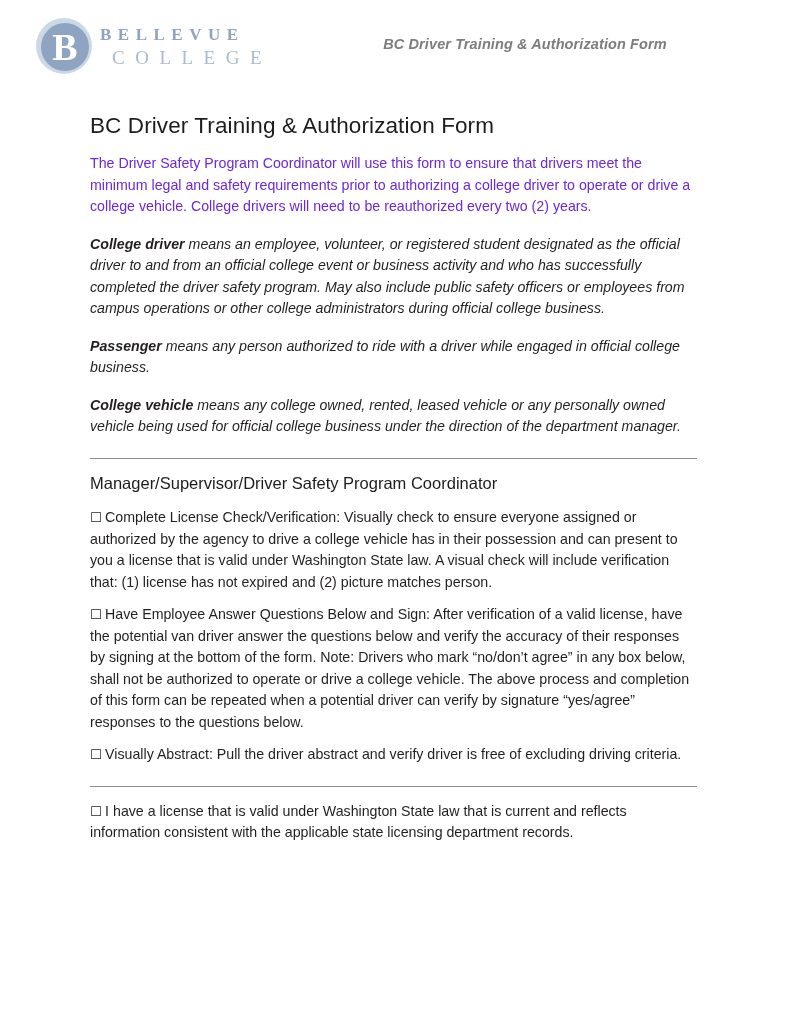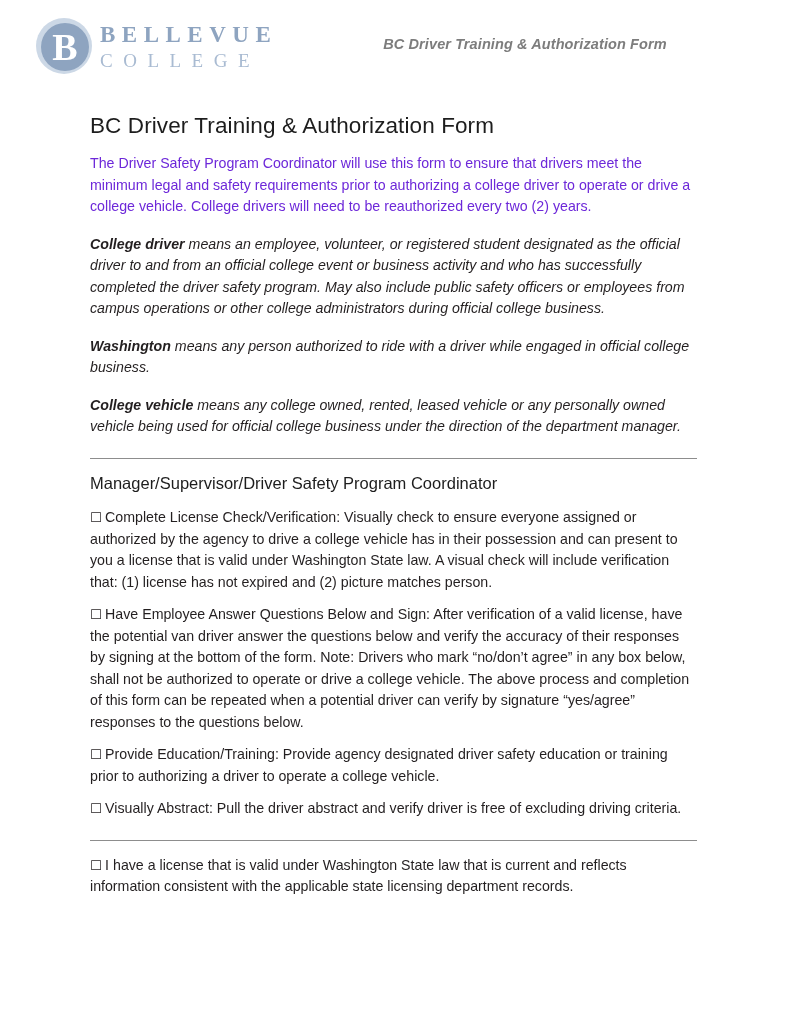--- a/index.html
+++ b/index.html
@@ -41,31 +41,32 @@
   .wordmark {
     margin-left: 6px;
     display: flex;
     flex-direction: column;
     justify-content: center;
     line-height: 1.0;
   }
   .wordmark-top {
     font-family: "Liberation Serif", serif;
     font-weight: bold;
-    font-size: 23px;
+    font-size: 17px;
     letter-spacing: 6.5px;
     color: #8ea4c0;
   }
   .wordmark-bottom {
     font-family: "Liberation Serif", serif;
     font-weight: normal;
     font-size: 19px;
     letter-spacing: 10.5px;
     color: #a9bbd2;
     margin-top: 5px;
+    margin-left: 12px;
   }
 
   .header-doc-title {
     position: absolute;
     left: 0;
     right: 32px;
     top: 36px;
     text-align: center;
     padding-left: 290px;
     font-family: "Liberation Sans", sans-serif;
@@ -176,42 +177,39 @@
 
   <h1 class="doc-title">BC Driver Training &amp; Authorization Form</h1>
 
   <p class="body-text">The Driver Safety Program Coordinator will use this form to ensure that drivers meet the minimum legal and safety requirements prior to authorizing a college driver to operate or drive a college vehicle. College drivers will need to be reauthorized every two (2) years.</p>
 
   <p class="def">
     <span class="term">College driver</span><span> means an employee, volunteer, or registered student designated as the official driver to and from an official college event or business activity and who has successfully completed the driver safety program. May also include public safety officers or employees from campus operations or other college administrators during official college business.</span>
   </p>
 
   <p class="def">
-    <span class="term">Washington</span><span> means any person authorized to ride with a driver while engaged in official college business.</span>
+    <span class="term">Passenger</span><span> means any person authorized to ride with a driver while engaged in official college business.</span>
   </p>
 
   <p class="def">
     <span class="term">College vehicle</span><span> means any college owned, rented, leased vehicle or any personally owned vehicle being used for official college business under the direction of the department manager.</span>
   </p>
 
   <hr class="rule spacer-rule">
 
   <h2 class="section-title">Manager/Supervisor/Driver Safety Program Coordinator</h2>
 
   <p class="check-item">
     <span class="cbox">☐</span><span class="lead">Complete License Check/Verification:</span><span> Visually check to ensure everyone assigned or authorized by the agency to drive a college vehicle has in their possession and can present to you a license that is valid under Washington State law. A visual check will include verification that: (1) license has not expired and (2) picture matches person.</span>
   </p>
 
   <p class="check-item">
     <span class="cbox">☐</span><span class="lead">Have Employee Answer Questions Below and Sign</span><span>: After verification of a valid license, have the potential van driver answer the questions below and verify the accuracy of their responses by signing at the bottom of the form. Note: Drivers who mark “no/don’t agree” in any box below, shall not be authorized to operate or drive a college vehicle. The above process and completion of this form can be repeated when a potential driver can verify by signature “yes/agree” responses to the questions below.</span>
   </p>
 
-  <p class="check-item">
-    <span class="cbox">☐</span><span class="lead">Provide Education/Training</span><span>: Provide agency designated driver safety education or training prior to authorizing a driver to operate a college vehicle.</span>
-  </p>
 
   <p class="check-item">
     <span class="cbox">☐</span><span class="lead">Visually Abstract:</span><span> Pull the driver abstract and verify driver is free of excluding driving criteria.</span>
   </p>
 
   <hr class="rule spacer-rule">
 
 
   <p class="check-item">
     <span class="cbox">☐</span><span>I have a license that is valid under Washington State law that is current and reflects information consistent with the applicable state licensing department records.</span>

